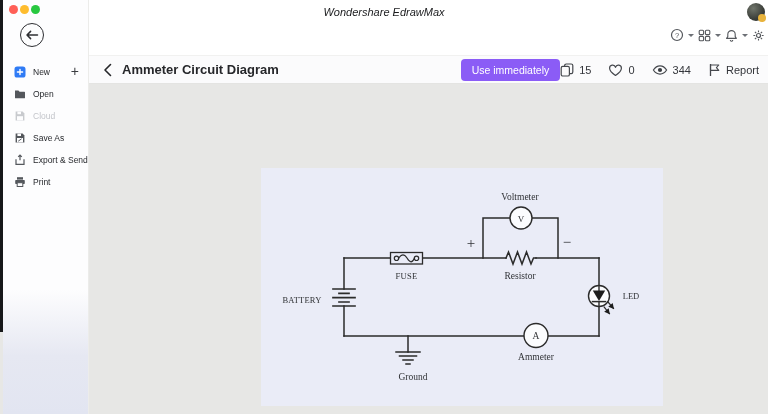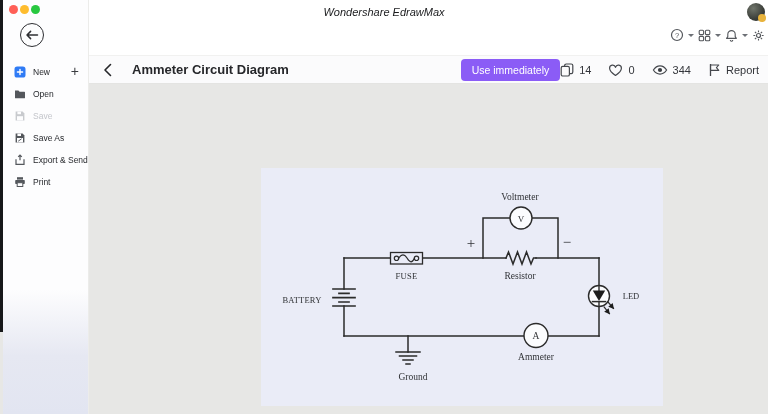--- a/index.html
+++ b/index.html
@@ -45,21 +45,21 @@
   .hbtn{display:flex;align-items:center;justify-content:center;}
   .caret{width:0;height:0;border-left:3px solid transparent;border-right:3px solid transparent;
          border-top:3.5px solid #6d7076;}
   
   .doctoolbar{
     position:absolute;left:88px;right:0;top:55px;height:29px;background:#fbfbfc;
     border-top:1px solid #f1f1f0;border-bottom:1px solid #e4e4e2;box-sizing:border-box;
     display:flex;align-items:center;z-index:10;
   }
   .back-chevron{margin-left:15px;display:flex;align-items:center;}
-  .doc-title{margin-left:20px;font-size:13px;font-weight:600;color:#26272a;}
+  .doc-title{margin-left:10px;font-size:13px;font-weight:600;color:#26272a;}
   .dspacer{flex:1;}
   .use-btn{
     height:22px;padding:0 11px;background:#8b5cf6;color:#ffffff;border:none;border-radius:4px;
     font-size:10.5px;font-family:"Liberation Sans",sans-serif;display:flex;align-items:center;
   }
   .stat{display:flex;align-items:center;gap:5px;margin-right:17px;font-size:11px;color:#33353a;}
   .stat.last{margin-right:9px;}
   
   .content{position:absolute;left:88px;right:0;top:84px;bottom:0;background:#e7e7e5;}
   .canvas{position:absolute;left:145px;top:84px;width:402px;height:238px;background:#eaecf7;margin-left:28px;}
@@ -105,21 +105,21 @@
 
 
 
 
     <div class="item disabled">
       <svg class="ic" width="12" height="12" viewBox="0 0 12 12">
         <path d="M1.6,1.6 H8.6 L10.4,3.4 V10.4 H1.6 Z" fill="#c8cace"></path>
         <rect x="3.4" y="1.6" width="3.6" height="2.6" fill="#fdfdfe"></rect>
         <rect x="3" y="6.2" width="6" height="4.2" fill="#fdfdfe"></rect>
       </svg>
-      <span class="lbl">Save</span>
+      <span class="lbl">Cloud</span>
     </div>
 
     <div class="item">
       <svg class="ic" width="12" height="12" viewBox="0 0 12 12">
         <path d="M1.6,1.6 H8.6 L10.4,3.4 V10.4 H1.6 Z" fill="#54575c"></path>
         <rect x="3.4" y="1.6" width="3.6" height="2.4" fill="#fdfdfe"></rect>
         <rect x="3" y="6" width="6" height="4.4" fill="#fdfdfe"></rect>
         <path d="M4.2,9.2 L7.6,6.8" stroke="#54575c" stroke-width="1"></path>
       </svg>
       <span class="lbl">Save As</span>
@@ -187,21 +187,21 @@
     </svg>
   </div>
   <div class="doc-title">Ammeter Circuit Diagram</div>
   <div class="dspacer"></div>
   <button class="use-btn">Use immediately</button>
   <div class="stat">
     <svg width="14" height="14" viewBox="0 0 14 14">
       <rect x="4.6" y="1" width="8.2" height="9.6" rx="1.6" stroke="#45484d" stroke-width="1.2" fill="none"></rect>
       <rect x="1.2" y="3.4" width="8.2" height="9.6" rx="1.6" stroke="#45484d" stroke-width="1.2" fill="#fbfbfc"></rect>
     </svg>
-    <span>14</span>
+    <span>15</span>
   </div>
   <div class="stat">
     <svg width="15" height="14" viewBox="0 0 15 14">
       <path d="M7.5,12.4 C3.3,9.6 1.6,7.4 1.6,5.2 a3,3 0 0 1 5.9,-0.9 a3,3 0 0 1 5.9,0.9 c0,2.2 -1.7,4.4 -5.9,7.2 z" stroke="#45484d" stroke-width="1.2" fill="none" stroke-linejoin="round"></path>
     </svg>
     <span>0</span>
   </div>
   <div class="stat">
     <svg width="16" height="14" viewBox="0 0 16 14">
       <path d="M1.4,7 C3.4,3.9 5.5,2.9 8,2.9 s4.6,1 6.6,4.1 C12.6,10.1 10.5,11.1 8,11.1 s-4.6,-1 -6.6,-4.1 z" stroke="#45484d" stroke-width="1.2" fill="none"></path>

